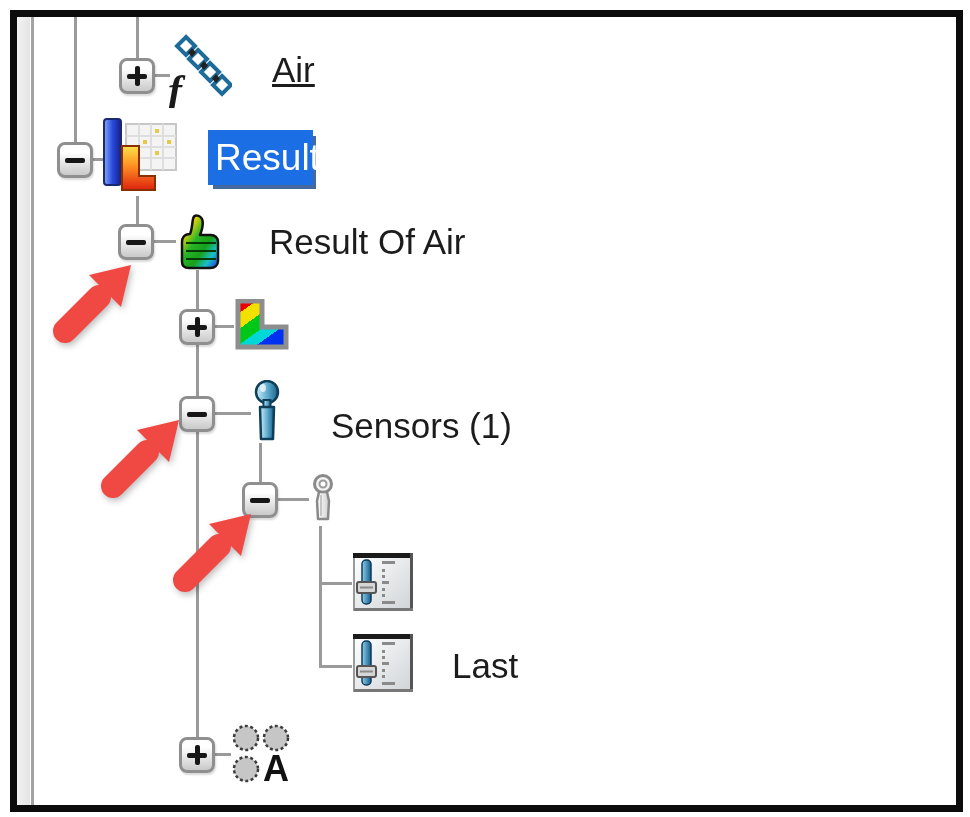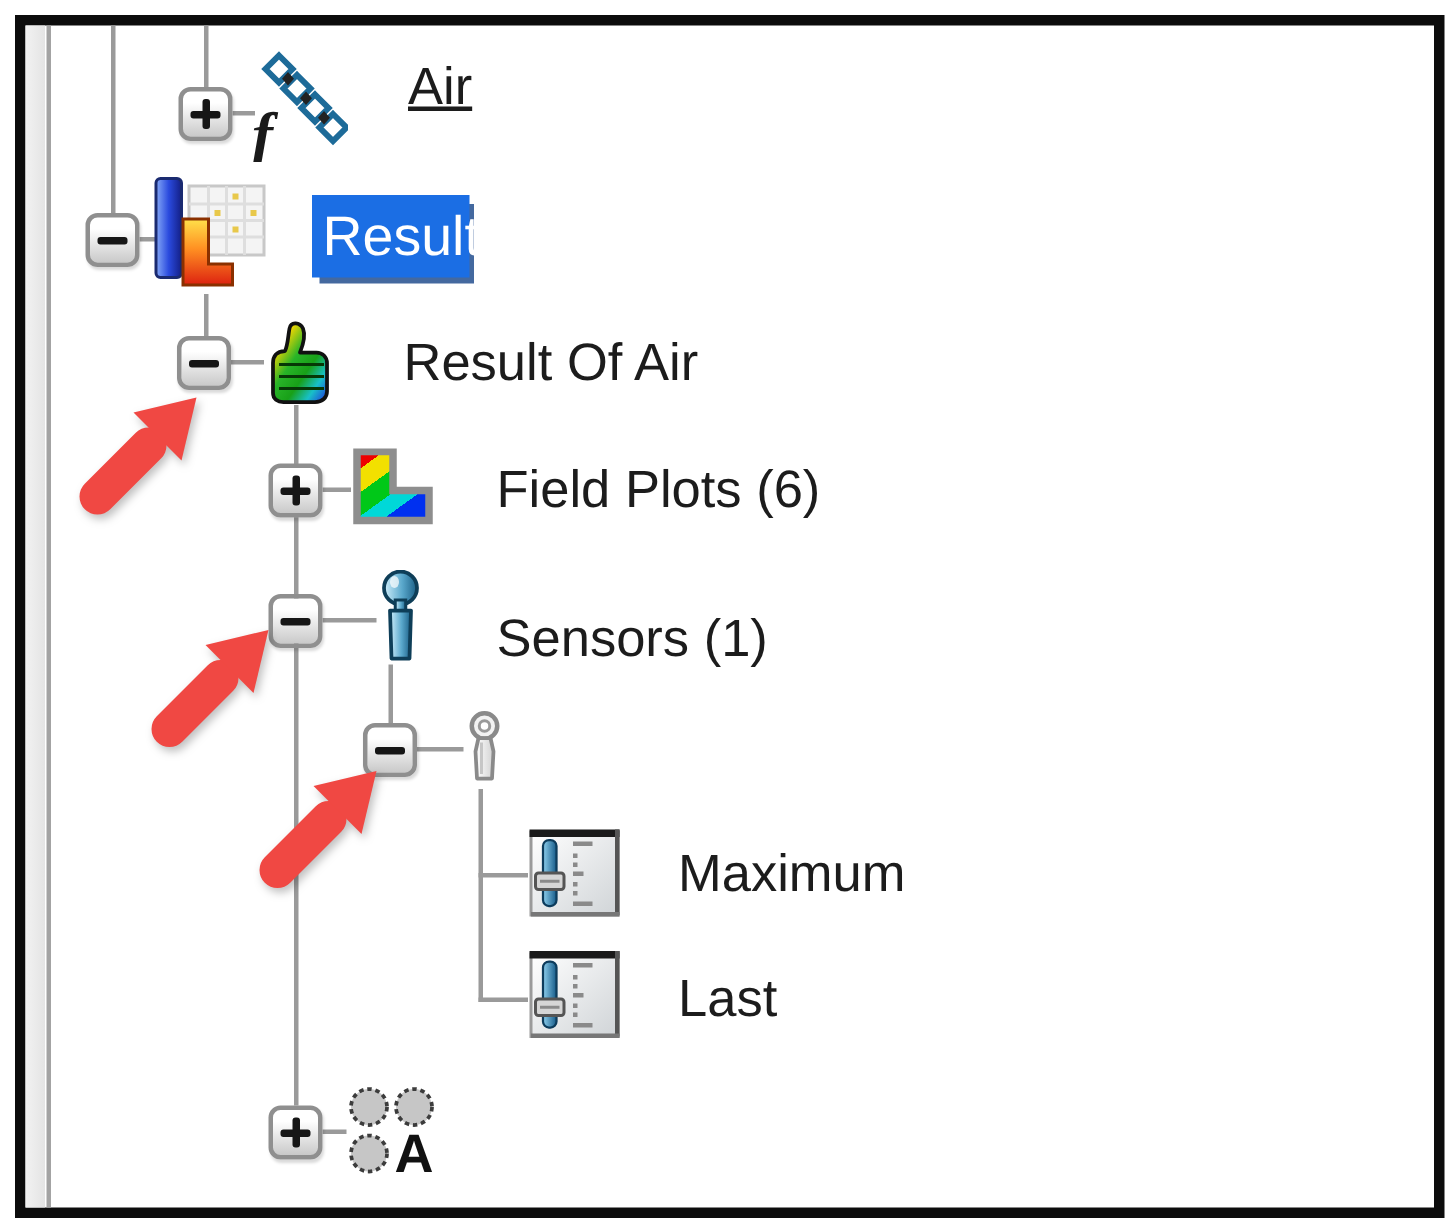--- a/index.html
+++ b/index.html
@@ -216,26 +216,24 @@
 
   <svg class="icon" style="left:230px;top:723px;" width="62" height="62" viewBox="0 0 62 62">
     <g fill="#c6c6c6" stroke="#3c3c3c" stroke-width="2.5" stroke-dasharray="3 2.5">
       <circle cx="16" cy="15" r="12"></circle>
       <circle cx="46" cy="15" r="12"></circle>
       <circle cx="16" cy="46" r="12"></circle>
     </g>
     <text x="46" y="58" text-anchor="middle" font-size="36" font-weight="bold" font-family="Liberation Sans, sans-serif" fill="#111111">A</text>
   </svg>
 
-  <div class="label underline" style="left:272px;top:34px;">Air</div>
+  <div class="label underline" style="left:272px;top:46px;">Air</div>
   <div class="selected-label">Result</div>
   <div class="label" style="left:269px;top:218px;text-align:center;">Result Of Air</div>
-  <div class="label" style="left:331px;top:303px;">Field Plots (6)</div>
   <div class="label" style="left:331px;top:402px;text-align:center;">Sensors (1)</div>
-  <div class="label" style="left:452px;top:559px;">Maximum</div>
   <div class="label" style="left:452px;top:642px;">Last</div>
 
   <svg class="arrow" style="left:43px;top:259px;" width="92" height="92" viewBox="0 0 92 92">
     <line x1="22" y1="72" x2="56" y2="38" stroke="#f04843" stroke-width="24" stroke-linecap="round"></line>
     <polygon points="88,6 46,16 78,48" fill="#f04843"></polygon>
   </svg>
   <svg class="arrow" style="left:91px;top:414px;" width="92" height="92" viewBox="0 0 92 92">
     <line x1="22" y1="72" x2="56" y2="38" stroke="#f04843" stroke-width="24" stroke-linecap="round"></line>
     <polygon points="88,6 46,16 78,48" fill="#f04843"></polygon>
   </svg>

